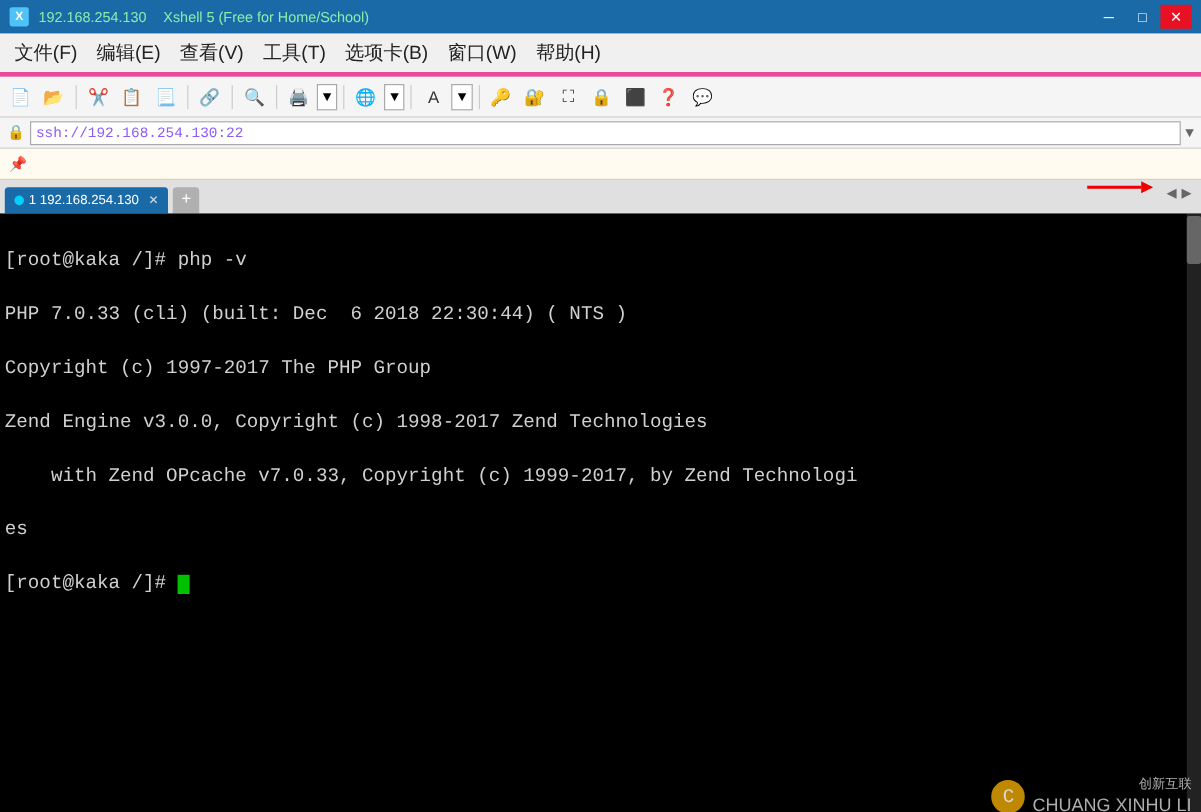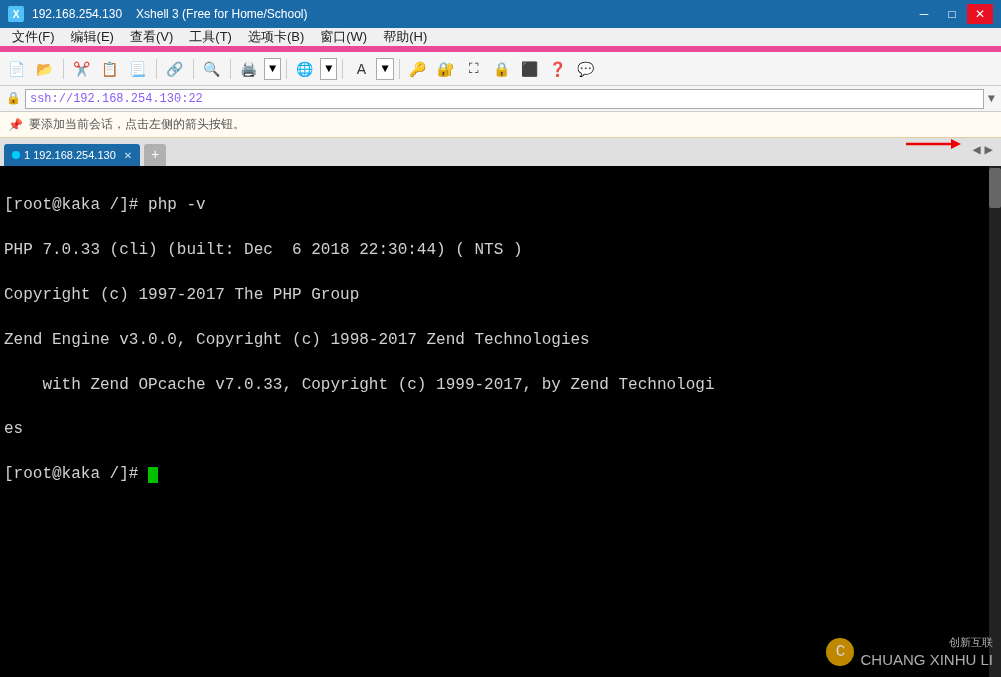--- a/index.html
+++ b/index.html
@@ -6,36 +6,36 @@
     body { width: 1001px; height: 677px; overflow: hidden; font-family: 'Courier New', monospace; background: #c0c0c0; }
 
     
     .title-bar {
       display: flex; align-items: center; justify-content: space-between;
       background: #1a6aa8; height: 28px; padding: 0 8px; user-select: none;
     }
     .title-bar-left { display: flex; align-items: center; gap: 8px; }
     .title-bar-icon { width: 16px; height: 16px; background: #4fc3f7; border-radius: 2px; display: flex; align-items: center; justify-content: center; }
     .title-bar-icon span { color: white; font-size: 10px; font-weight: bold; font-family: sans-serif; }
-    .title-bar-title { color: #ffffff; font-size: 12px; font-family: 'Segoe UI', sans-serif; }
+    .title-bar-title { color: #86efac; font-size: 12px; font-family: 'Segoe UI', sans-serif; }
     .title-bar-controls { display: flex; gap: 2px; }
     .title-btn {
       width: 26px; height: 20px; border: none; cursor: pointer;
       font-size: 12px; display: flex; align-items: center; justify-content: center;
       font-family: sans-serif; color: white; background: transparent;
     }
     .title-btn.close { background: #e81123; }
     .title-btn.minimize { background: transparent; }
     .title-btn.maximize { background: transparent; }
 
     
     .menu-bar {
       display: flex; align-items: center; background: #f0f0f0;
-      height: 24px; padding: 0 4px; border-bottom: 6px solid #ec4899;
-      font-size: 13px; font-family: 'Microsoft YaHei', sans-serif;
+      height: 36px; padding: 0 4px; border-bottom: 4px solid #ec4899;
+      font-size: 16px; font-family: 'Microsoft YaHei', sans-serif;
     }
     .menu-item {
       padding: 2px 8px; cursor: pointer; color: #222;
       white-space: nowrap;
     }
 
     
     .toolbar {
       display: flex; align-items: center; background: #f5f5f5;
       height: 34px; padding: 2px 4px; border-bottom: 1px solid #ccc; gap: 2px;
@@ -133,21 +133,21 @@
   </style>
 </head>
 <body>
 
 <div class="title-bar">
   <div class="title-bar-left">
     <div class="title-bar-icon">
       <span>X</span>
     </div>
     <span class="title-bar-title">192.168.254.130</span>
-    <span class="title-bar-title" style="margin-left:6px;">Xshell 3 (Free for Home/School)</span>
+    <span class="title-bar-title" style="margin-left:6px;">Xshell 5 (Free for Home/School)</span>
   </div>
   <div class="title-bar-controls">
     <button class="title-btn minimize">─</button>
     <button class="title-btn maximize">□</button>
     <button class="title-btn close">✕</button>
   </div>
 </div>
 
 <div class="menu-bar">
   <span class="menu-item">文件(F)</span>
@@ -196,21 +196,20 @@
 </div>
 
 <div class="address-bar">
   <span class="address-lock">🔒</span>
   <input class="address-input" readonly="" value="ssh://192.168.254.130:22" style="">
   <span class="address-arrow">▼</span>
 </div>
 
 <div class="info-bar">
   <span class="address-lock">📌</span>
-  <span>要添加当前会话，点击左侧的箭头按钮。</span>
 </div>
 
 <div class="tab-bar">
   <div class="tab">
     <div class="tab-dot"></div>
     <span>1 192.168.254.130</span>
     <span class="tab-close">✕</span>
   </div>
 
   <svg class="tab-arrow-red" viewBox="0 0 60 20" xmlns="http://www.w3.org/2000/svg">

